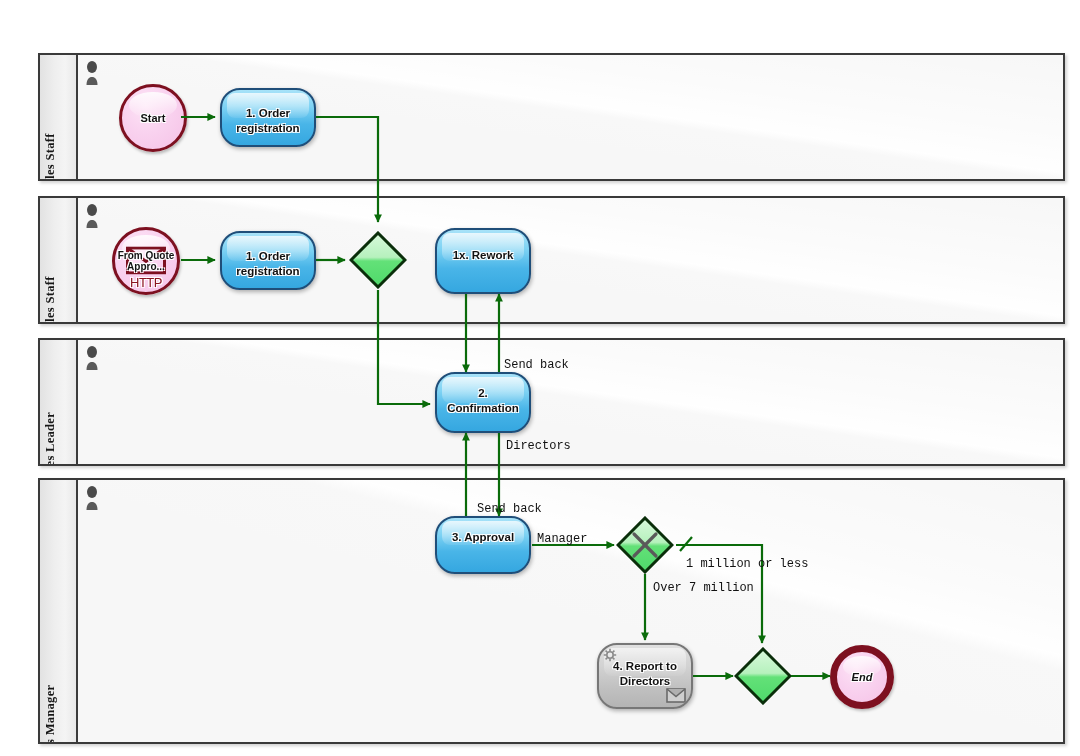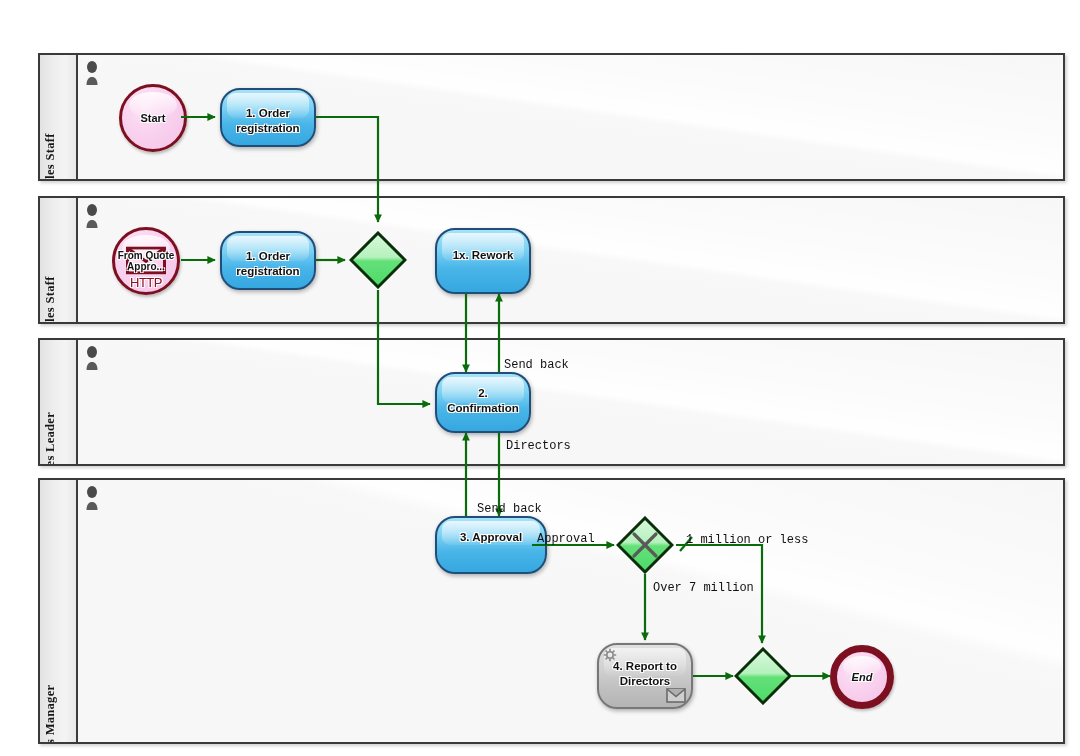--- a/index.html
+++ b/index.html
@@ -323,45 +323,45 @@
     <div class="task-label" style="margin-top:18px;">1x. Rework</div>
   </div>
 
   <div class="task" style="left:435px; top:372px; width:96px; height:61px;">
     <div class="task-gloss"></div>
     <div class="task-label" style="margin-top:12px;">2. Confirmation</div>
   </div>
   <div class="flow-label" style="left:504px; top:358px;">Send back</div>
   <div class="flow-label" style="left:506px; top:439px;">Directors</div>
 
-  <div class="task" style="left:435px; top:516px; width:112px; height:58px;">
+  <div class="task" style="left:435px; top:516px; width:96px; height:58px;">
     <div class="task-gloss"></div>
     <div class="task-label" style="margin-top:12px;">3. Approval</div>
   </div>
   <div class="flow-label" style="left:477px; top:502px;">Send back</div>
-  <div class="flow-label" style="left:537px; top:532px;">Approval</div>
+  <div class="flow-label" style="left:537px; top:532px;">Manager</div>
 
   <div class="gateway" style="left:616px; top:516px;">
     <svg viewBox="0 0 58 58" width="58" height="58">
       <defs>
         <linearGradient id="gwg2" x1="0" y1="0" x2="0" y2="1">
           <stop offset="0%" stop-color="#d9f9dc"></stop>
           <stop offset="45%" stop-color="#b6f1bd"></stop>
           <stop offset="52%" stop-color="#63e178"></stop>
           <stop offset="100%" stop-color="#4ed96a"></stop>
         </linearGradient>
       </defs>
       <polygon points="29,2 56,29 29,56 2,29" fill="url(#gwg2)" stroke="#0a2e0a" stroke-width="3"></polygon>
       <g stroke="#5a5a5a" stroke-width="3.2" stroke-linecap="round">
         <line x1="18" y1="18" x2="40" y2="40"></line>
         <line x1="40" y1="18" x2="18" y2="40"></line>
       </g>
     </svg>
   </div>
-  <div class="flow-label" style="left:686px; top:533px;text-align:right;">1 million or less</div>
+  <div class="flow-label" style="left:686px; top:557px;text-align:right;">1 million or less</div>
   <div class="flow-label" style="left:653px; top:581px;">Over 7 million</div>
 
   <div class="task service" style="left:597px; top:643px; width:96px; height:66px;">
     <div class="task-icon-tl">
       <svg viewBox="0 0 14 14" width="14" height="14">
         <circle cx="7" cy="7" r="3.2" fill="none" stroke="#8a8a8a" stroke-width="1.6"></circle>
         <g stroke="#8a8a8a" stroke-width="1.6">
           <line x1="7" y1="0.8" x2="7" y2="3"></line>
             <line x1="7" y1="11" x2="7" y2="13.2"></line>
           <line x1="0.8" y1="7" x2="3" y2="7"></line>

